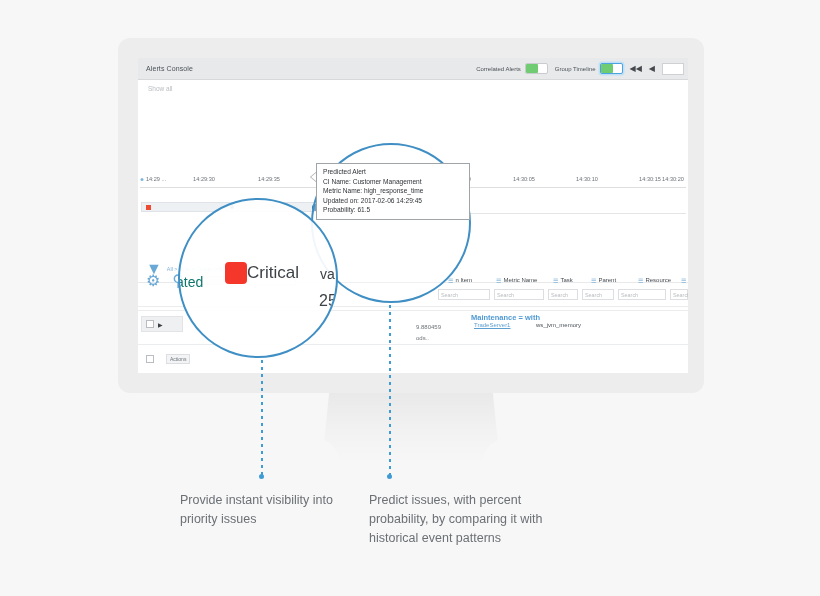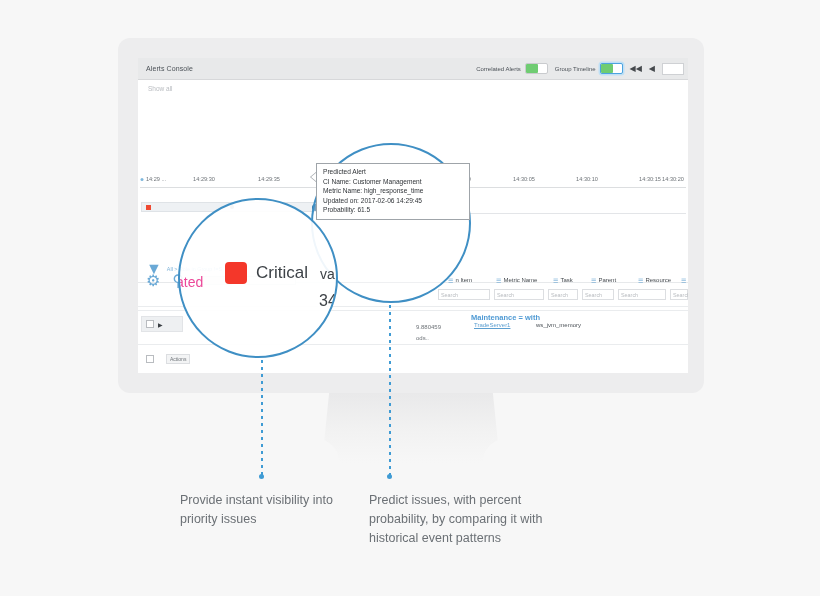--- a/index.html
+++ b/index.html
@@ -176,25 +176,25 @@
     border:2.5px solid #3f8fc4;
     background:rgba(255,255,255,0.92);
     overflow:hidden;
   }
   .mag-left { left:178px; top:198px; width:160px; height:160px; }
   .mag-right { left:311px; top:143px; width:160px; height:160px;
                background:rgba(255,255,255,0.35); }
 
   .crit-wrap {
     position:absolute; left:45px; top:62px;
-    display:flex; align-items:center; gap:9px;
+    display:flex; align-items:center; 
   }
   .crit-sq { width:22px; height:22px; border-radius:4px; background:#f4372a; }
   .crit-txt { font-size:17px; color:#3d4247; }
-  .ated { position:absolute; left:-4px; top:74px; font-size:14px; color:#ec4899; }
+  .ated { position:absolute; left:-4px; top:74px; font-size:14px; color:#0f766e; }
   .ion { position:absolute; left:-2px; top:104px; font-size:5px; color:#8a9097; }
   .va { position:absolute; left:140px; top:66px; font-size:14px; color:#3d4247; }
   .n39 { position:absolute; left:139px; top:92px; font-size:16px; color:#3d4247; }
   .ey { position:absolute; left:140px; top:120px; font-size:14px; color:#3d4247; }
 
   
   .tooltip {
     position:absolute; left:316px; top:163px;
     width:154px;
     background:#ffffff; border:1px solid #9fa4a9;
@@ -368,21 +368,21 @@
   </div>
 
   <div class="mag mag-left">
     <span class="ated">ated</span>
     <span class="ion">ion</span>
     <div class="crit-wrap">
       <span class="crit-sq"></span>
       <span class="crit-txt">Critical</span>
     </div>
     <span class="va">va</span>
-    <span class="n39">34</span>
+    <span class="n39">25</span>
     <span class="ey">eᵏ</span>
   </div>
 
   <div class="leader l1"></div>
   <div class="leader l2"></div>
   <div class="lend lend1"></div>
   <div class="lend lend2"></div>
 
   <div class="cap cap1">Provide instant visibility into priority issues</div>
   <div class="cap cap2">Predict issues, with percent probability, by comparing it with historical event patterns</div>

